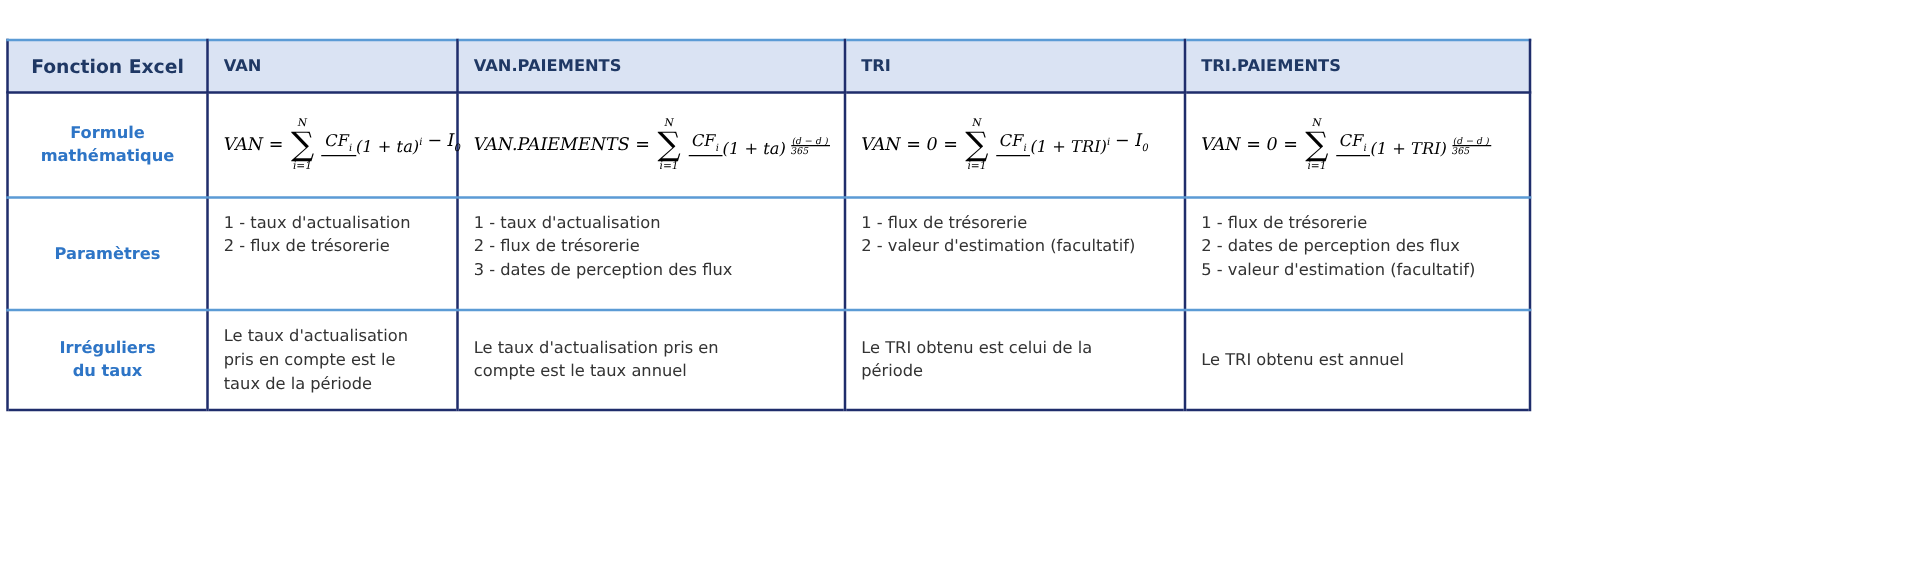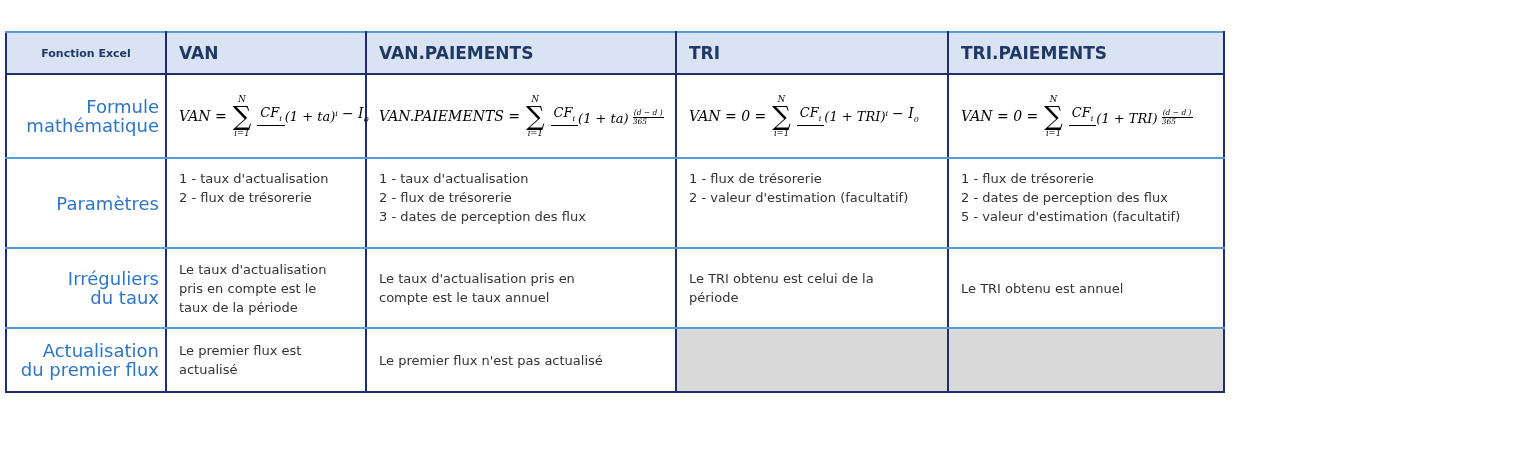--- a/index.html
+++ b/index.html
@@ -16,25 +16,25 @@
     table.cmp col.c3 { width: 272px; }
     table.cmp col.c4 { width: 276px; }
     th, td {
       border-left: 2px solid #1f2d6b; border-right: 2px solid #1f2d6b;
       border-top: 2px solid #5b9bd5; border-bottom: 2px solid #5b9bd5;
       padding: 0 12px; vertical-align: middle; text-align: left;
       font-size: 13px; color: #333333; line-height: 19px;
     }
     thead th {
       background: #dae3f3; height: 40px; font-weight: bold; color: #1f3864;
-      font-size: 17px; border-bottom: 2px solid #1f2d6b;
-    }
-    thead th.rowhead { text-align: center; font-size: 11px; }
+      font-size: 13px; border-bottom: 2px solid #1f2d6b;
+    }
+    thead th.rowhead { text-align: center; font-size: 15px; }
     td.rowhead {
-      text-align: right; color: #2e75c6; font-weight: normal; font-size: 18px;
+      text-align: center; color: #2e75c6; font-weight: bold; font-size: 13px;
       padding: 0 6px;
     }
     tr.r-formula td { height: 82px; }
     tr.r-intervals td { height: 40px; }
     tr.r-params td { height: 78px; vertical-align: middle; }
     tr.r-params td.val { vertical-align: top; padding-top: 10px; }
     tr.r-period td { height: 78px; }
     tr.r-first td { height: 62px; }
     tr:last-child td { border-bottom: none; }
     td.empty { background: #d9d9d9; }
@@ -190,29 +190,14 @@
       </td>
       <td>
         <span class="line">Le TRI obtenu est celui de la</span>
         <span class="line">période</span>
       </td>
       <td>
         <span class="line">Le TRI obtenu est annuel</span>
       </td>
     </tr>
 
-    <tr class="r-first">
-      <td class="rowhead">
-        <span class="line">Actualisation</span>
-        <span class="line">du premier flux</span>
-      </td>
-      <td>
-        <span class="line">Le premier flux est</span>
-        <span class="line">actualisé</span>
-      </td>
-      <td>
-        <span class="line">Le premier flux n'est pas actualisé</span>
-      </td>
-      <td class="empty"></td>
-      <td class="empty"></td>
-    </tr>
   </tbody>
 </table>
 
 </body></html>

